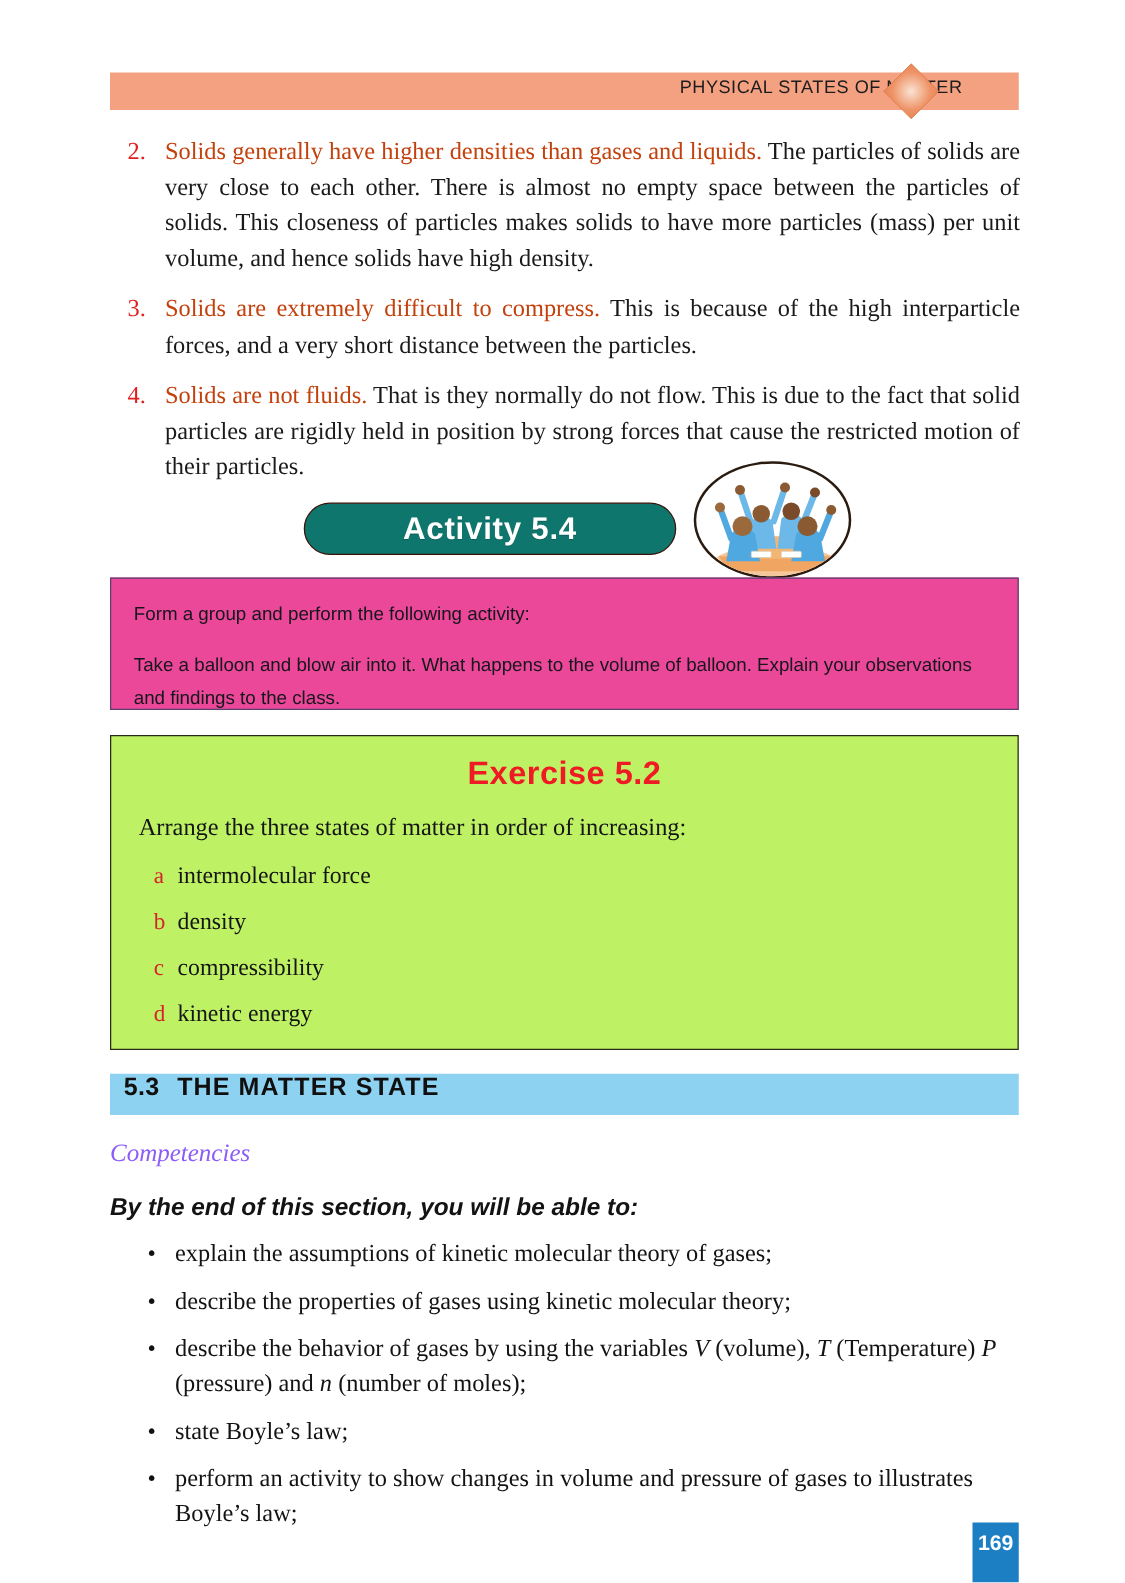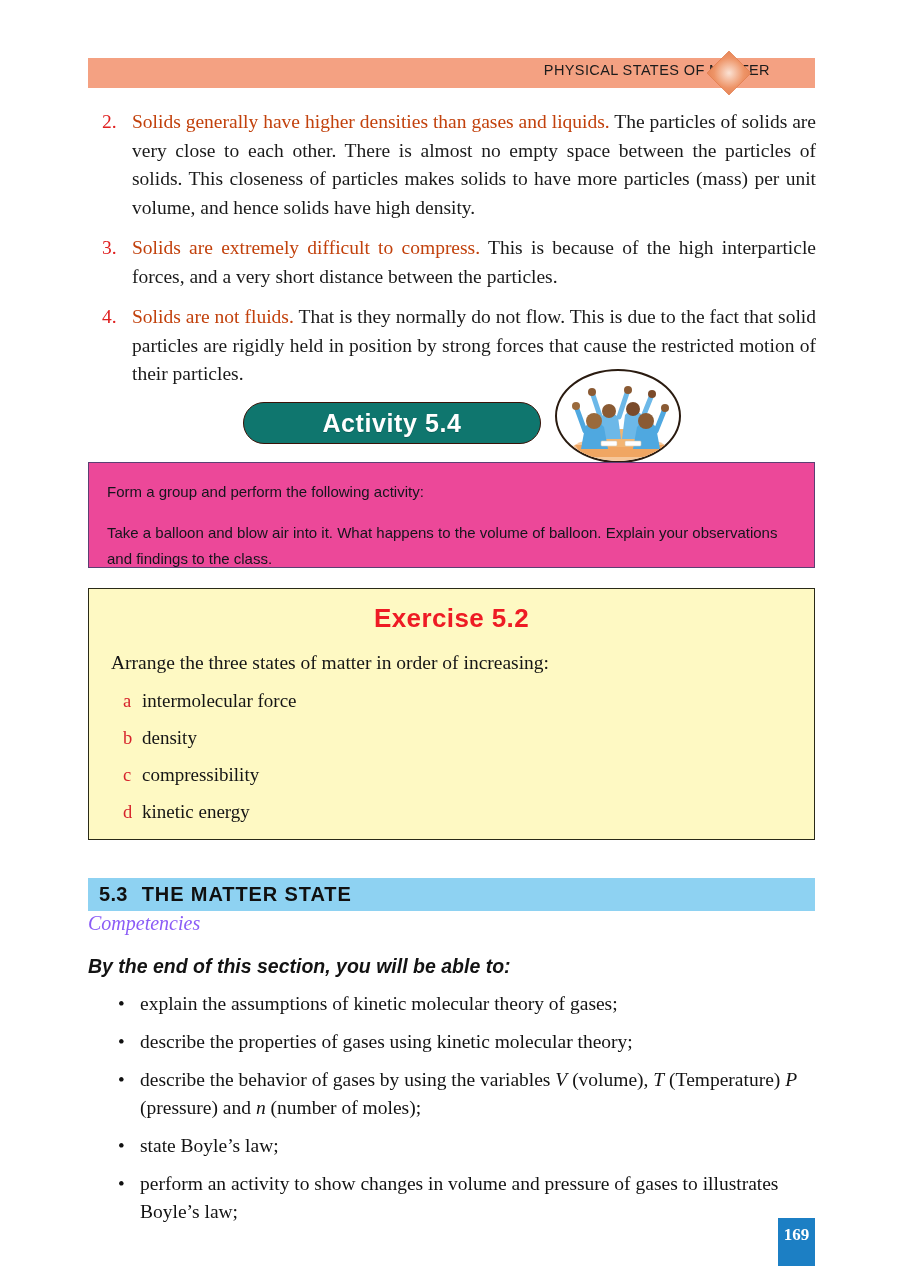--- a/index.html
+++ b/index.html
@@ -140,21 +140,21 @@
   }
   .activity-box p:last-child { margin-bottom: 0; }
 
   
   .exercise-box {
     position: absolute;
     left: 88px;
     top: 588px;
     width: 727px;
     height: 252px;
-    background: #fef9c3;
+    background: #bef264;
     border: 1.8px solid #2a2a18;
     box-sizing: border-box;
     padding: 14px 22px 10px 22px;
   }
   .exercise-title {
     text-align: center;
     color: #EE1B24;
     font-family: "Liberation Sans", sans-serif;
     font-weight: bold;
     font-size: 26px;
@@ -187,26 +187,26 @@
   }
   .exercise-text {
     font-size: 19px;
     color: #151515;
   }
 
   
   .section-bar {
     position: absolute;
     left: 88px;
-    top: 878px;
+    top: 859px;
     width: 727px;
     height: 33px;
     background: #8ED2F2;
     display: flex;
-    align-items: center;
+    align-items: flex-start;
     box-sizing: border-box;
     padding-left: 11px;
   }
   .section-num {
     font-family: "Liberation Sans", sans-serif;
     font-weight: bold;
     font-size: 20px;
     color: #101010;
     margin-right: 14px;
     letter-spacing: 0.3px;
@@ -274,21 +274,21 @@
 
   
   .page-number {
     position: absolute;
     left: 778px;
     top: 1218px;
     width: 37px;
     height: 48px;
     background: #1C7FC4;
     color: #ffffff;
-    font-family: Liberation Serif, serif;
+    font-family: Liberation Sans, sans-serif;
     font-weight: bold;
     font-size: 17px;
     display: flex;
     align-items: center;
     justify-content: center;
     padding-bottom: 14px;
     box-sizing: border-box;
   }
 </style>
 </head>

